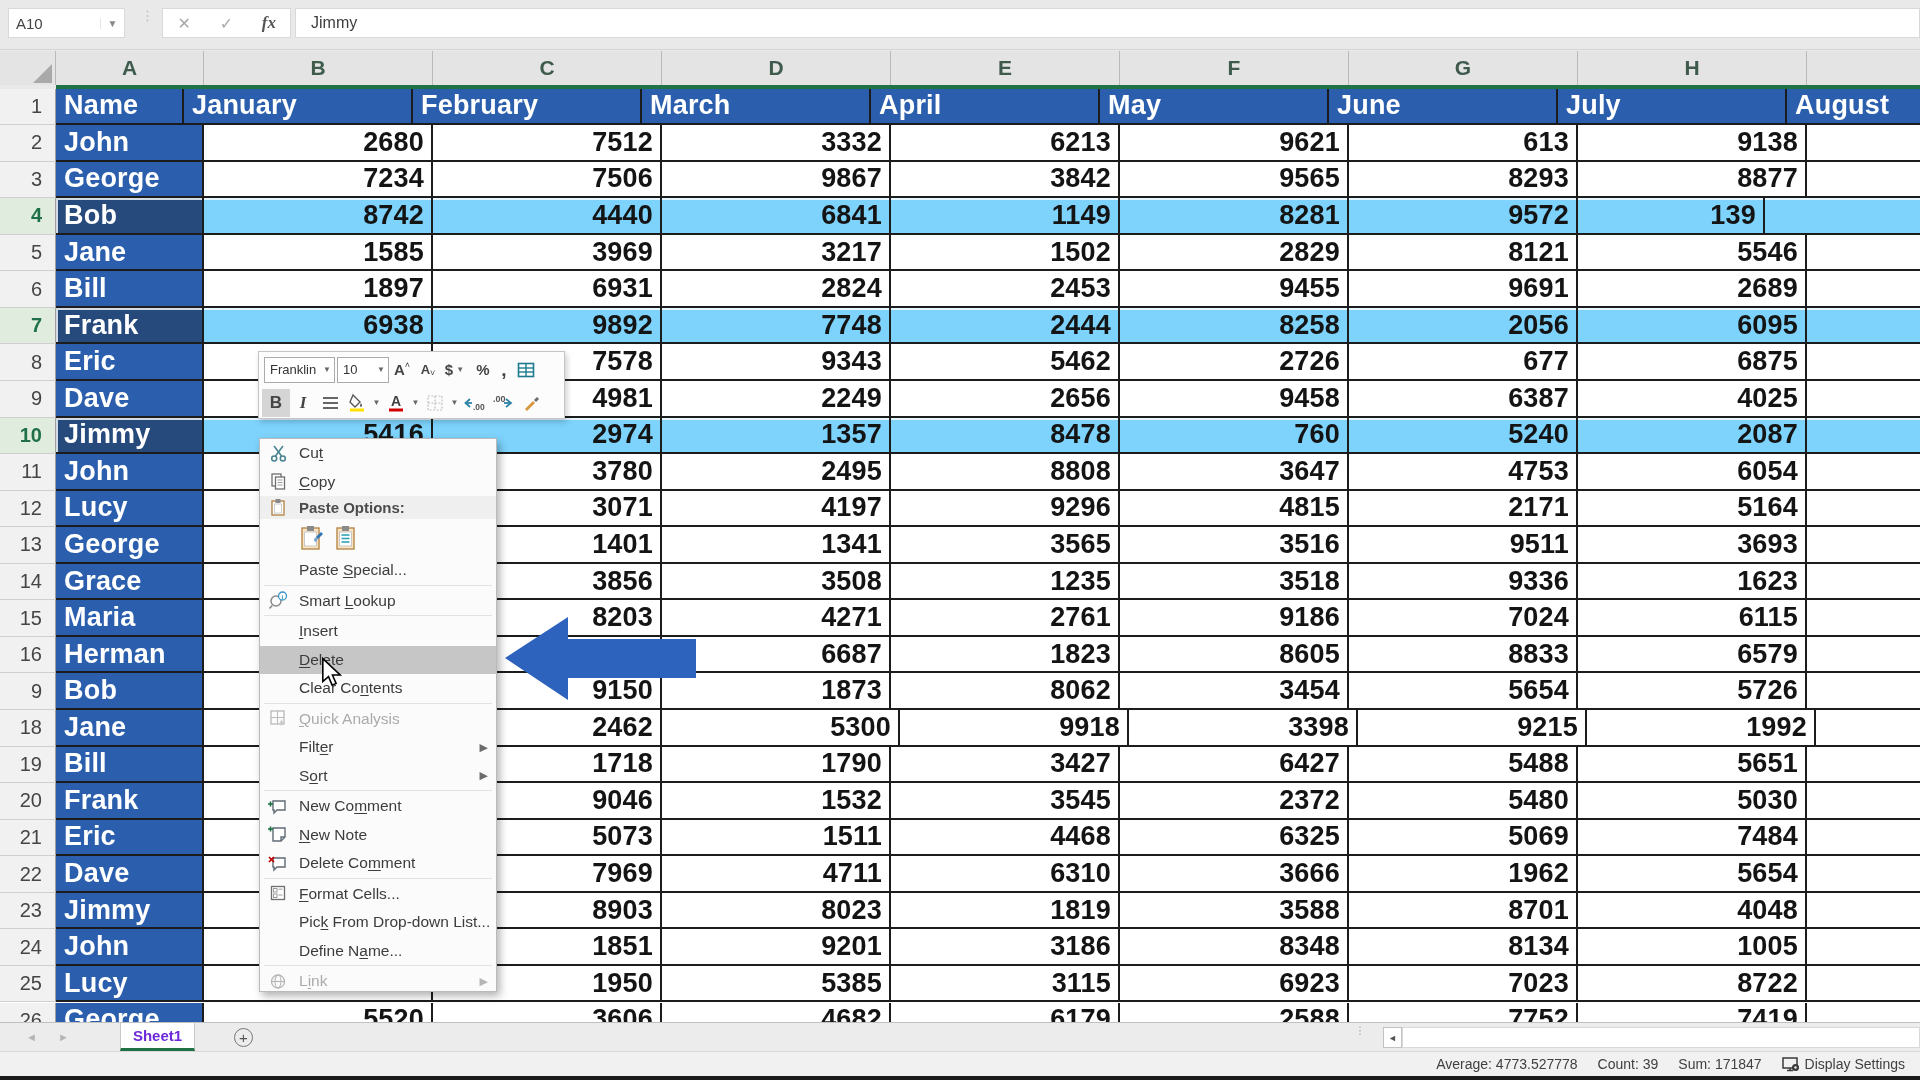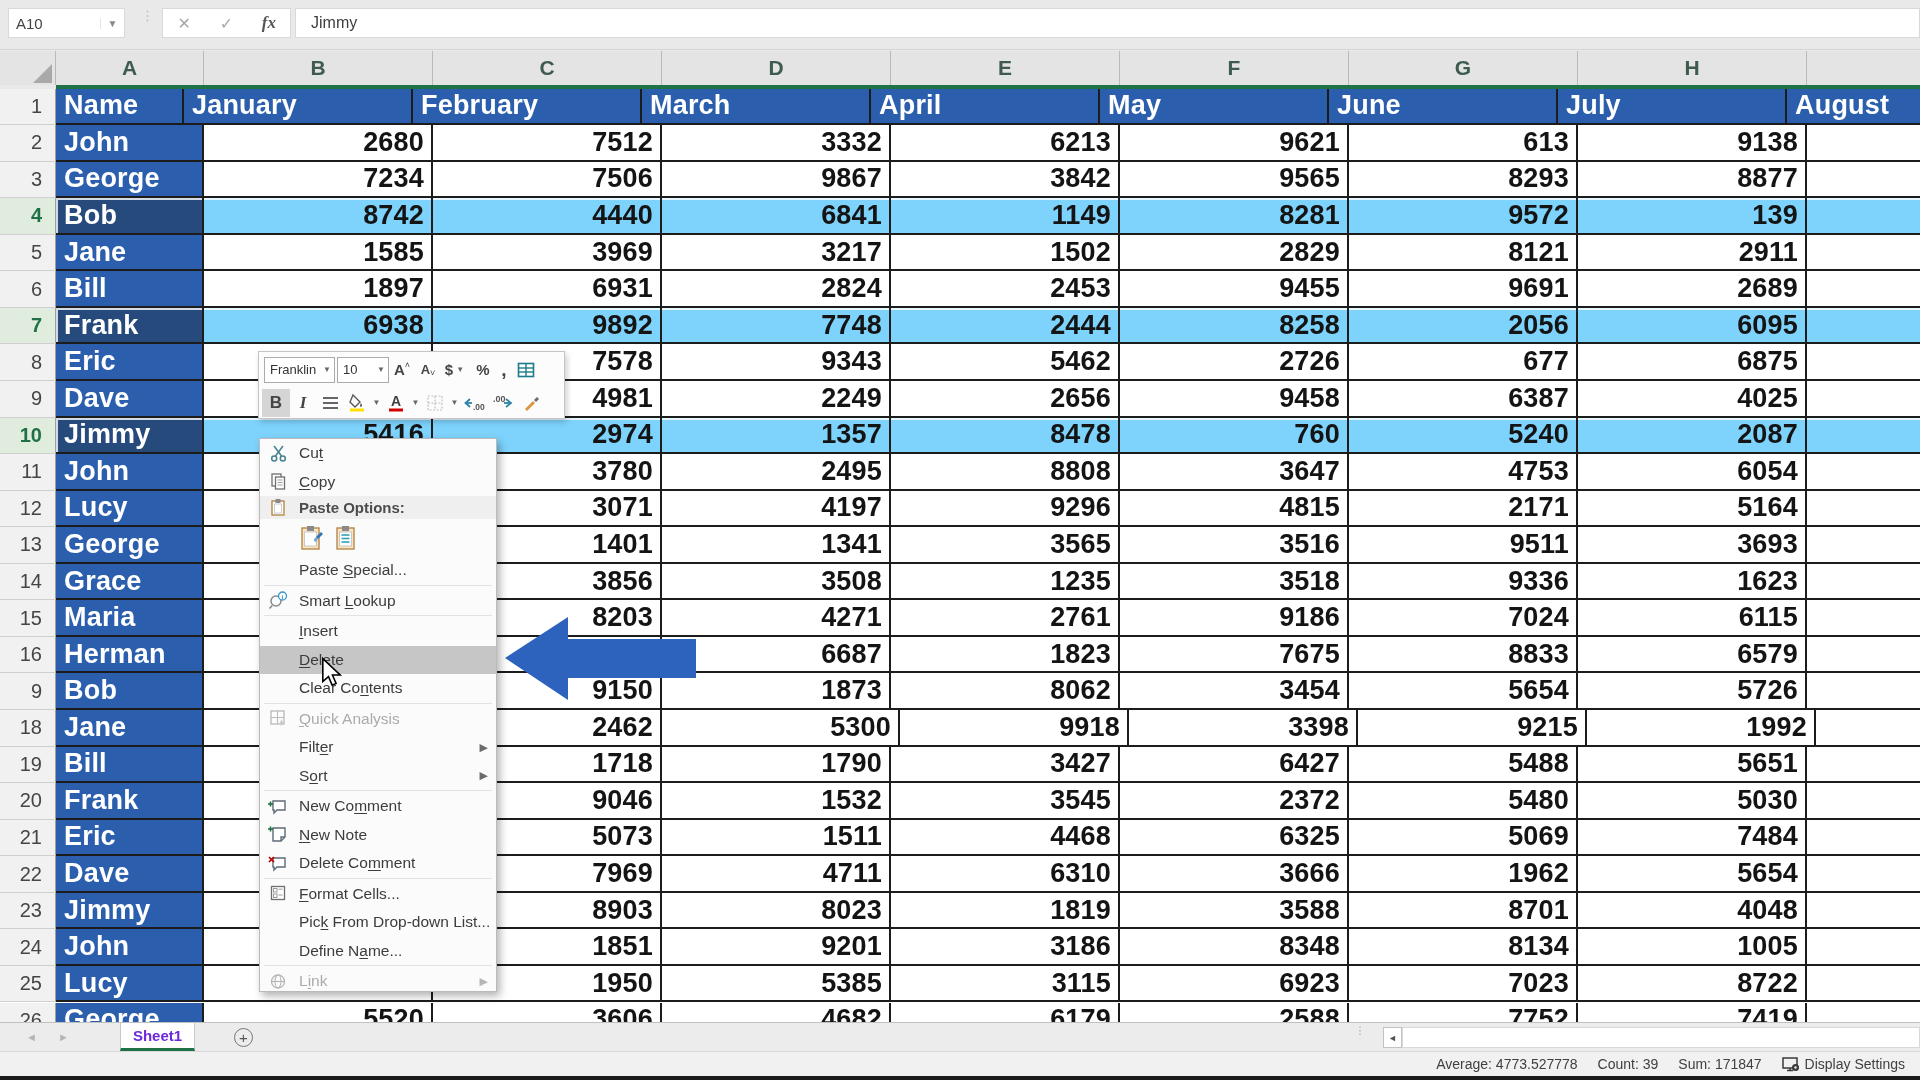--- a/index.html
+++ b/index.html
@@ -161,33 +161,33 @@
       </div>
       <div class="g-row sel" style="top: 109.68px; height: 36.56px;">
         <div class="rh-cell sel">4</div>
         <div class="cell namec" style="width: 148px;">Bob</div>
         <div class="cell datac" style="width: 229px;">8742</div>
         <div class="cell datac" style="width: 229px;">4440</div>
         <div class="cell datac" style="width: 229px;">6841</div>
         <div class="cell datac" style="width: 229px;">1149</div>
         <div class="cell datac" style="width: 229px;">8281</div>
         <div class="cell datac" style="width: 229px;">9572</div>
-        <div class="cell datac" style="width: 229px;">139</div>
+        <div class="cell datac" style="width: 187px;">139</div>
         <div class="cell datac" style="width: 229px;"></div>
       </div>
       <div class="g-row" style="top: 146.24px; height: 36.56px;">
         <div class="rh-cell">5</div>
         <div class="cell namec" style="width: 148px;">Jane</div>
         <div class="cell datac" style="width: 229px;">1585</div>
         <div class="cell datac" style="width: 229px;">3969</div>
         <div class="cell datac" style="width: 229px;">3217</div>
         <div class="cell datac" style="width: 229px;">1502</div>
         <div class="cell datac" style="width: 229px;">2829</div>
         <div class="cell datac" style="width: 229px;">8121</div>
-        <div class="cell datac" style="width: 229px;">2911</div>
+        <div class="cell datac" style="width: 229px;">5546</div>
         <div class="cell datac" style="width: 229px;"></div>
       </div>
       <div class="g-row" style="top: 182.8px; height: 36.56px;">
         <div class="rh-cell">6</div>
         <div class="cell namec" style="width: 148px;">Bill</div>
         <div class="cell datac" style="width: 229px;">1897</div>
         <div class="cell datac" style="width: 229px;">6931</div>
         <div class="cell datac" style="width: 229px;">2824</div>
         <div class="cell datac" style="width: 229px;">2453</div>
         <div class="cell datac" style="width: 229px;">9455</div>
@@ -303,21 +303,21 @@
         <div class="cell datac" style="width: 229px;">6115</div>
         <div class="cell datac" style="width: 229px;"></div>
       </div>
       <div class="g-row" style="top: 548.4px; height: 36.56px;">
         <div class="rh-cell">16</div>
         <div class="cell namec" style="width: 148px;">Herman</div>
         <div class="cell datac" style="width: 229px;"></div>
         <div class="cell datac" style="width: 229px;"></div>
         <div class="cell datac" style="width: 229px;">6687</div>
         <div class="cell datac" style="width: 229px;">1823</div>
-        <div class="cell datac" style="width: 229px;">7675</div>
+        <div class="cell datac" style="width: 229px;">8605</div>
         <div class="cell datac" style="width: 229px;">8833</div>
         <div class="cell datac" style="width: 229px;">6579</div>
         <div class="cell datac" style="width: 229px;"></div>
       </div>
       <div class="g-row" style="top: 584.96px; height: 36.56px;">
         <div class="rh-cell">9</div>
         <div class="cell namec" style="width: 148px;">Bob</div>
         <div class="cell datac" style="width: 229px;"></div>
         <div class="cell datac" style="width: 229px;">9150</div>
         <div class="cell datac" style="width: 229px;">1873</div>

